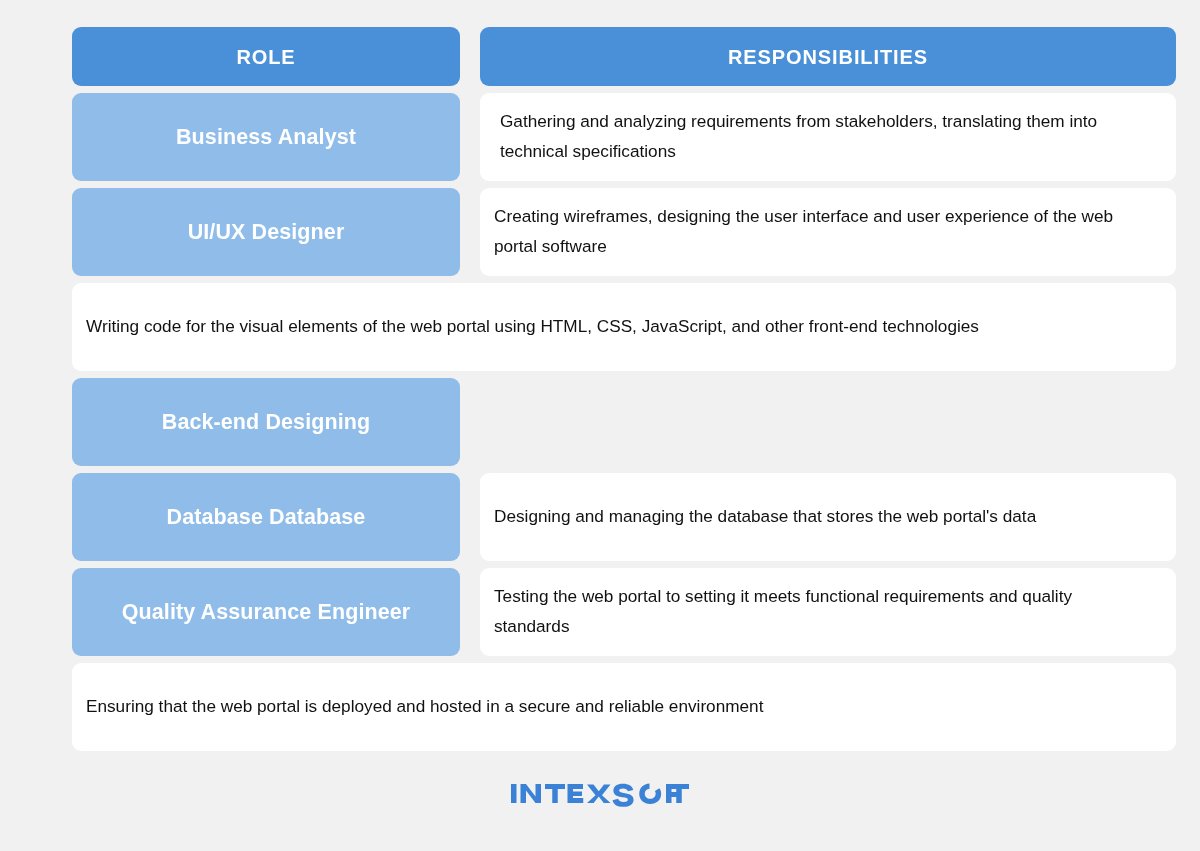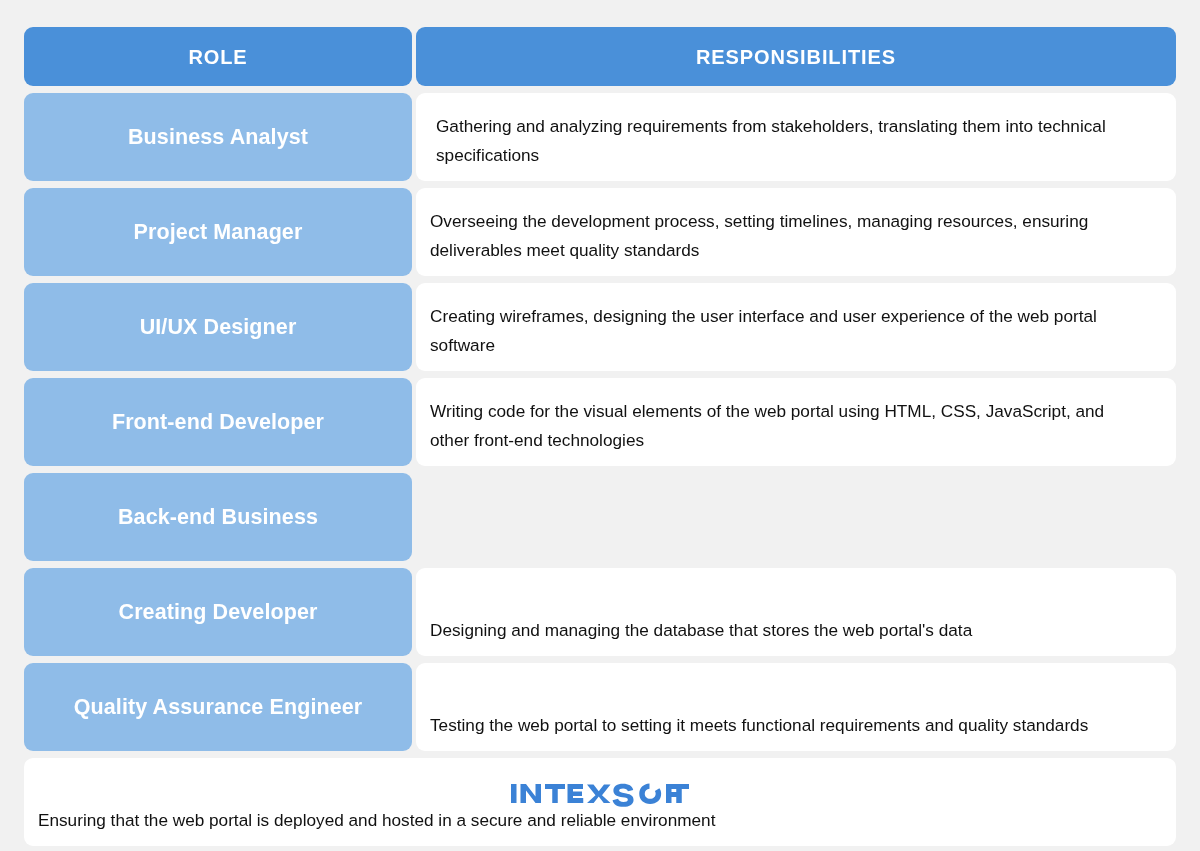--- a/index.html
+++ b/index.html
@@ -25,42 +25,43 @@
   .table {
     position: absolute;
     left: 24px;
     top: 27px;
     width: 1152px;
   }
 
   .row {
     display: flex;
     align-items: stretch;
-    gap: 4px;
+    gap: 20px;
     margin-bottom: 7px;
+    margin-left: 48px;
   }
 
   .cell-role {
     width: 388px;
     flex: 0 0 388px;
     box-sizing: border-box;
     border-radius: 9px;
     display: flex;
     align-items: center;
     justify-content: center;
     text-align: center;
     padding: 6px 10px;
   }
 
   .cell-resp {
     flex: 1 1 auto;
     box-sizing: border-box;
     border-radius: 9px;
     display: flex;
-    align-items: flex-end;
+    align-items: center;
     padding: 10px 28px 10px 14px;
   }
 
   
   .row-header .cell-role,
   .row-header .cell-resp {
     background: #4a90d9;
     height: 59px;
     align-items: center;
     justify-content: center;
@@ -145,56 +146,45 @@
 
     <div class="row row-body first-row">
       <div class="cell-role">
         <span class="role-text">Business Analyst</span>
       </div>
       <div class="cell-resp">
         <span class="resp-text">Gathering and analyzing requirements from stakeholders, translating them into technical specifications</span>
       </div>
     </div>
 
-    <div class="row row-body">
-      <div class="cell-role">
-        <span class="role-text">Project Manager</span>
-      </div>
-      <div class="cell-resp">
-        <span class="resp-text">Overseeing the development process, setting timelines, managing resources, ensuring deliverables meet quality standards</span>
-      </div>
-    </div>
 
     <div class="row row-body">
       <div class="cell-role">
         <span class="role-text">UI/UX Designer</span>
       </div>
       <div class="cell-resp">
         <span class="resp-text">Creating wireframes, designing the user interface and user experience of the web portal software</span>
       </div>
     </div>
 
     <div class="row row-body">
-      <div class="cell-role">
-        <span class="role-text">Front-end Developer</span>
-      </div>
       <div class="cell-resp">
         <span class="resp-text">Writing code for the visual elements of the web portal using HTML, CSS, JavaScript, and other front-end technologies</span>
       </div>
     </div>
 
     <div class="row row-body">
       <div class="cell-role">
-        <span class="role-text">Back-end Business</span>
-      </div>
-    </div>
-
-    <div class="row row-body">
-      <div class="cell-role">
-        <span class="role-text">Creating Developer</span>
+        <span class="role-text">Back-end Designing</span>
+      </div>
+    </div>
+
+    <div class="row row-body">
+      <div class="cell-role">
+        <span class="role-text">Database Database</span>
       </div>
       <div class="cell-resp">
         <span class="resp-text">Designing and managing the database that stores the web portal's data</span>
       </div>
     </div>
 
     <div class="row row-body">
       <div class="cell-role">
         <span class="role-text">Quality Assurance Engineer</span>
       </div>

